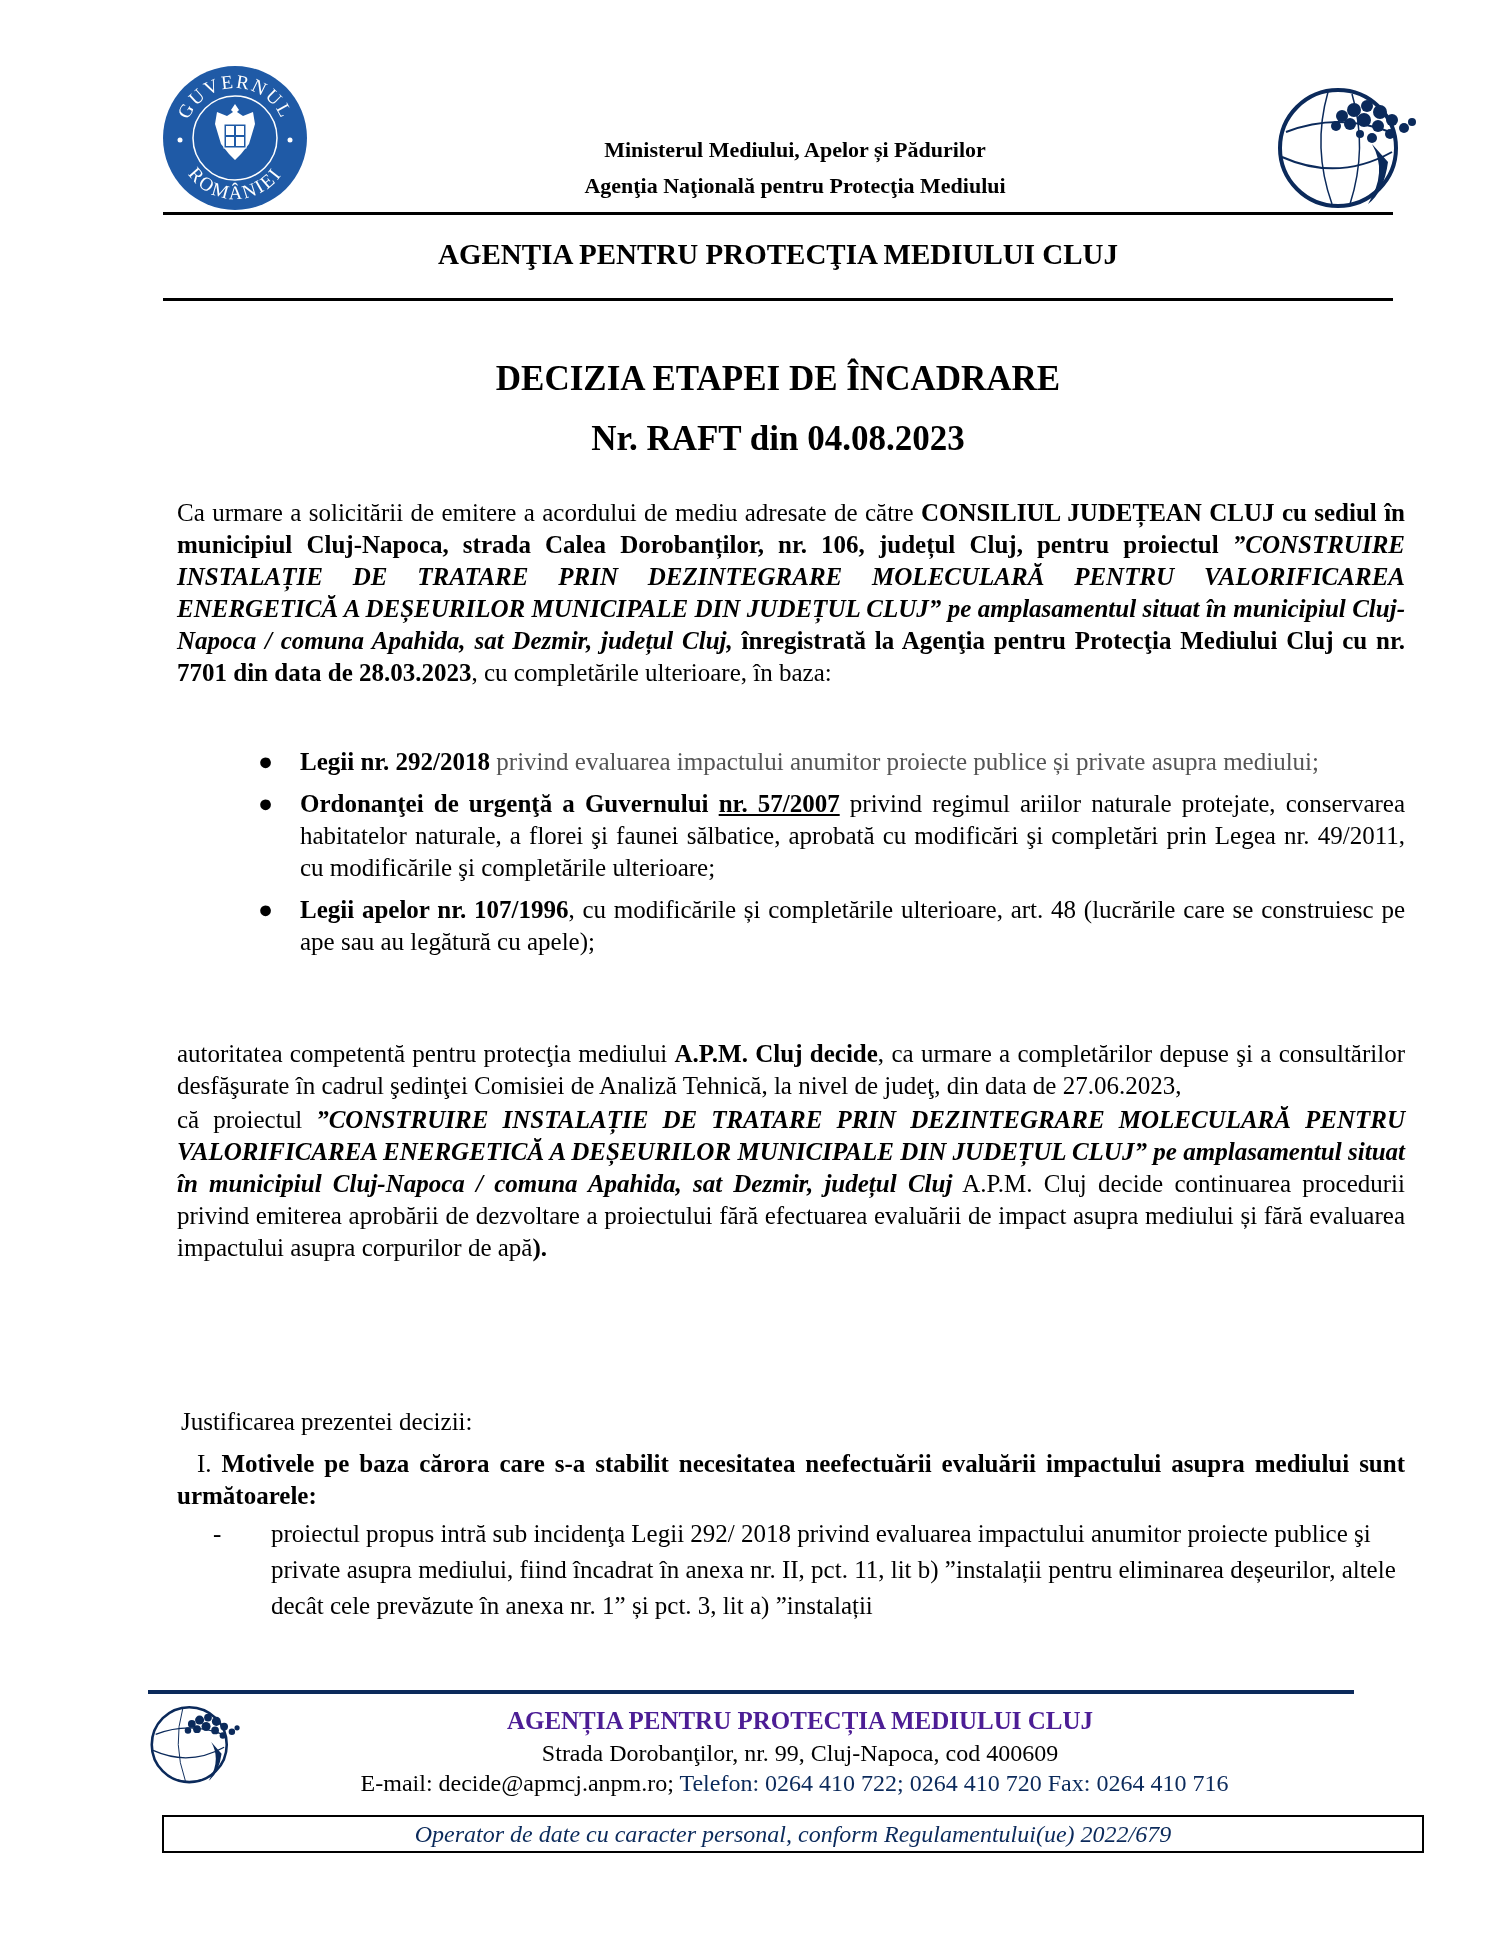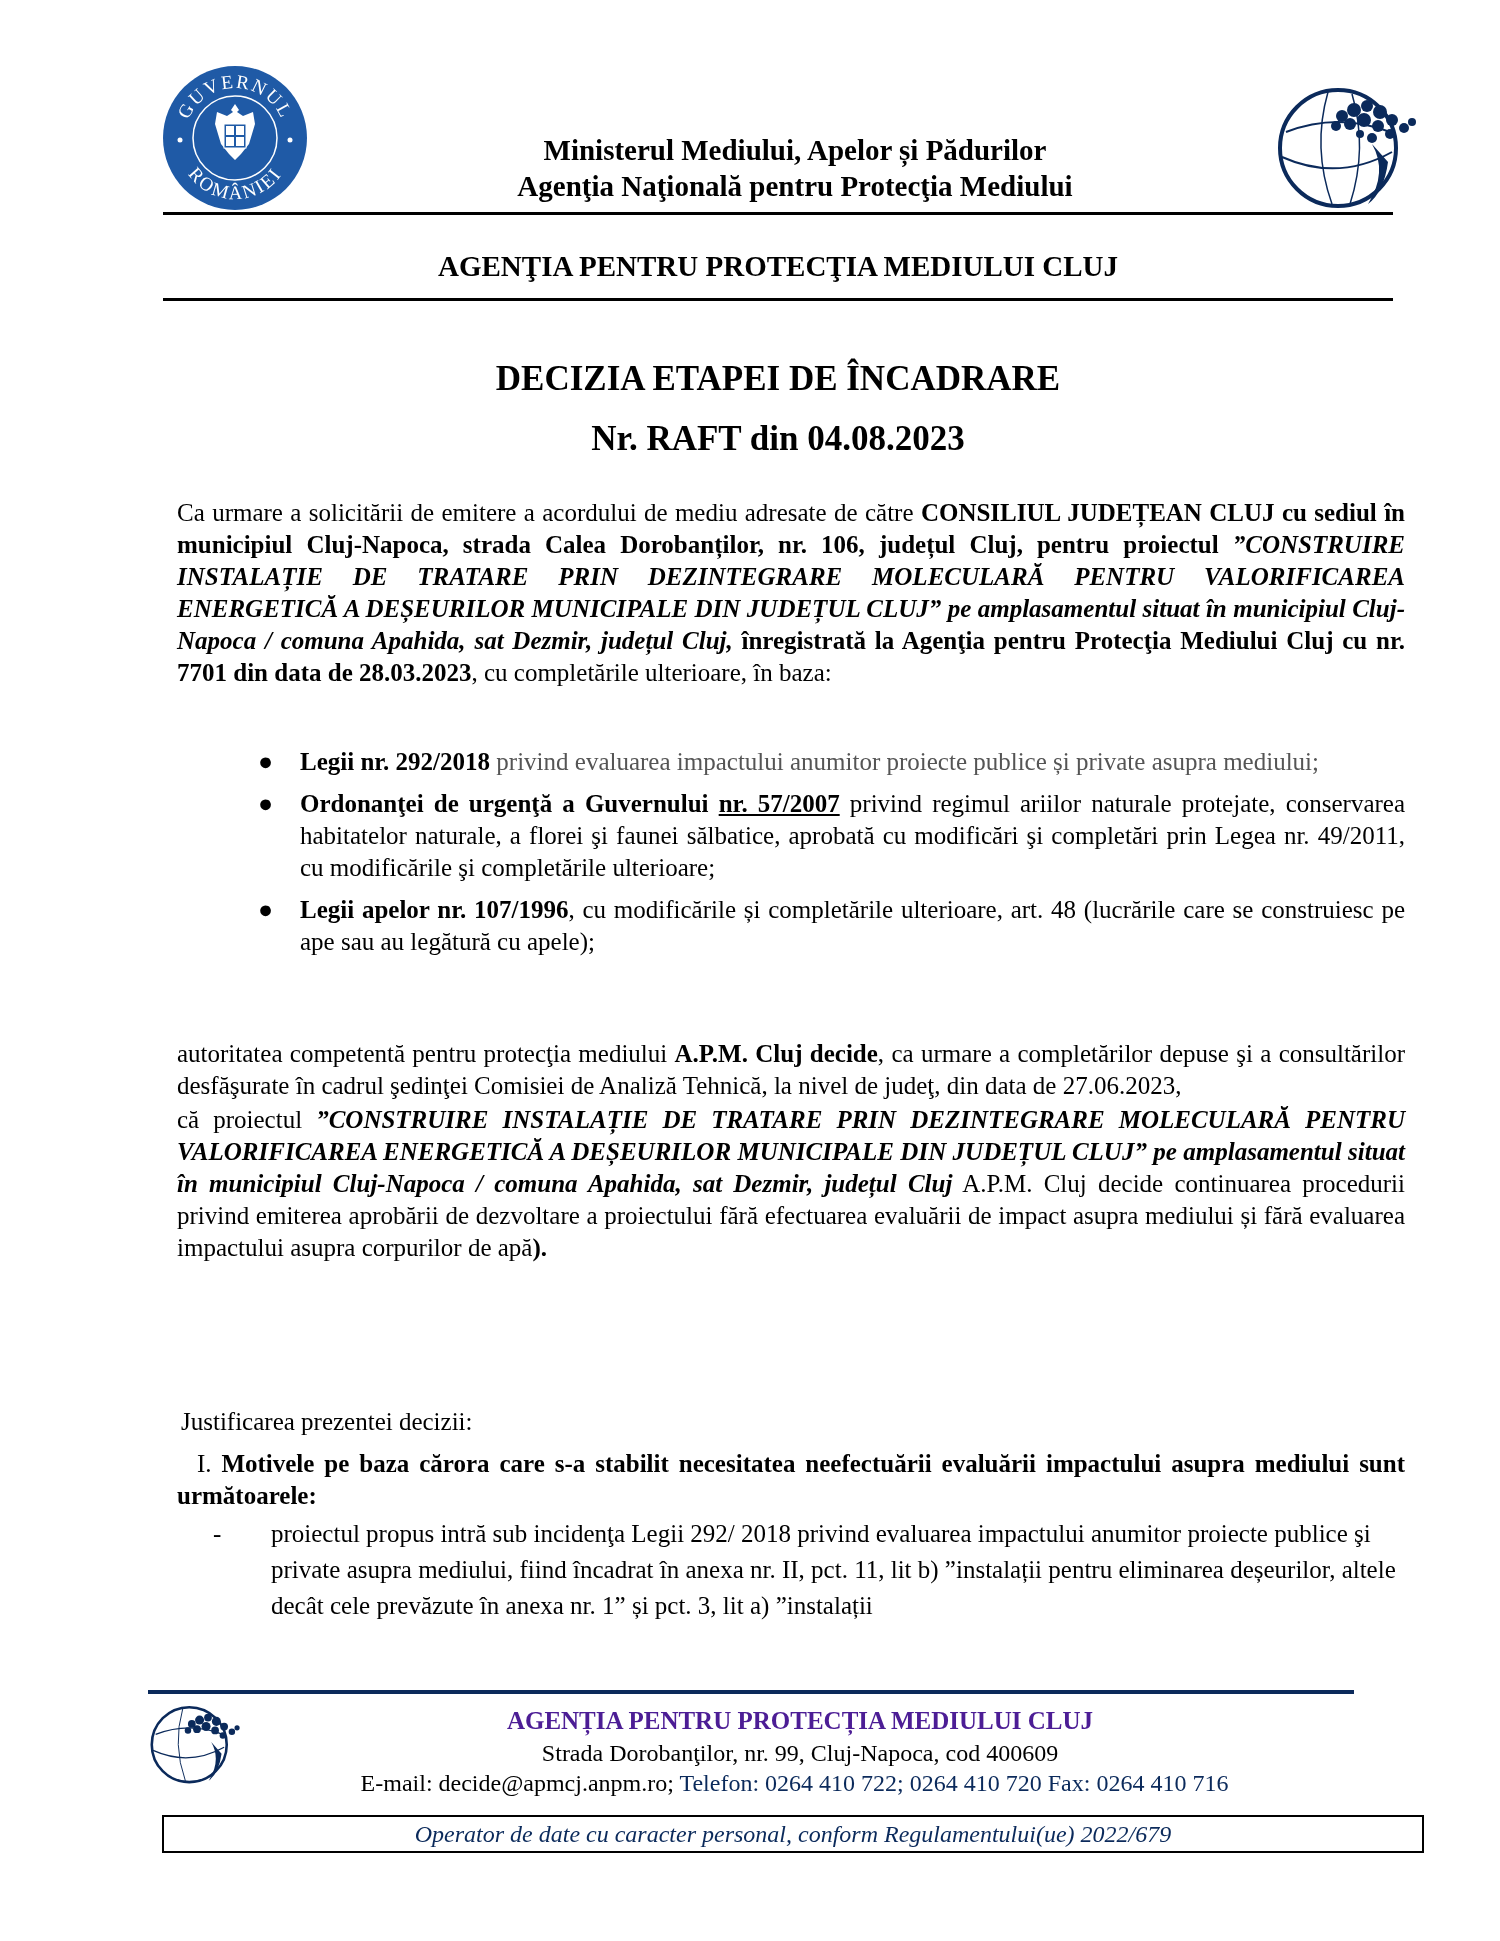--- a/index.html
+++ b/index.html
@@ -3,24 +3,24 @@
 <meta charset="utf-8">
 <style>
   html, body { margin:0; padding:0; background:#ffffff; }
   body { width:1500px; height:1941px; position:relative; overflow:hidden;
          font-family:"Liberation Serif", "DejaVu Serif", serif; color:#000; }
   .abs { position:absolute; }
   
   .gov-logo { left:160px; top:64px; width:150px; height:148px; }
   .apm-logo { left:1272px; top:82px; width:156px; height:130px; }
   .ministry { left:330px; top:132px; width:930px; text-align:center;
-              font-weight:bold; font-size:29px; line-height:36px; }
+              font-weight:bold; font-size:22px; line-height:36px; }
   .rule1 { left:163px; top:212px; width:1230px; height:3px; background:#000; }
   .agency-title { left:163px; top:236px; width:1230px; text-align:center;
-                  font-weight:bold; font-size:29px; line-height:36px;margin-top:12px; }
+                  font-weight:bold; font-size:29px; line-height:36px; }
   .rule2 { left:163px; top:298px; width:1230px; height:3px; background:#000; }
   .doc-title { left:163px; top:358px; width:1230px; text-align:center;
                font-weight:bold; font-size:35px; line-height:42px; }
   .doc-nr { left:163px; top:418px; width:1230px; text-align:center;
             font-weight:bold; font-size:35px; line-height:42px; }
   
   .body-text { left:177px; width:1228px; font-size:25px; line-height:32px;
                text-align:justify; }
   .p1 { top:497px; }
   .bullets { left:177px; top:746px; width:1228px; margin:0; padding:0; list-style:none;

